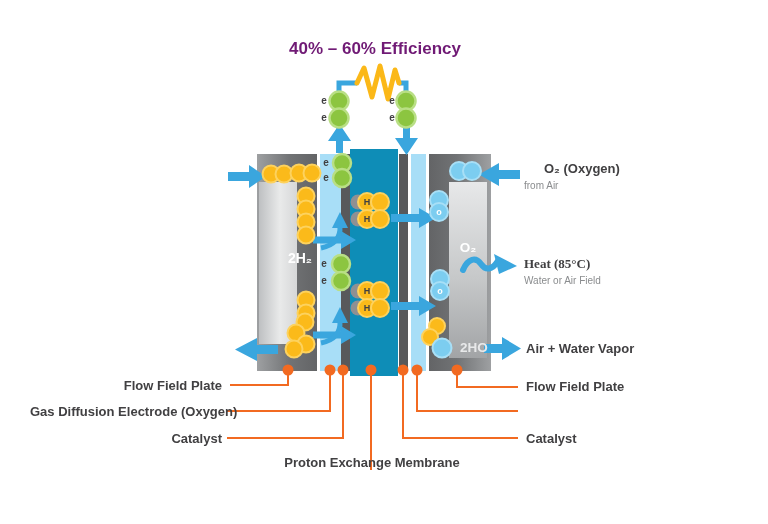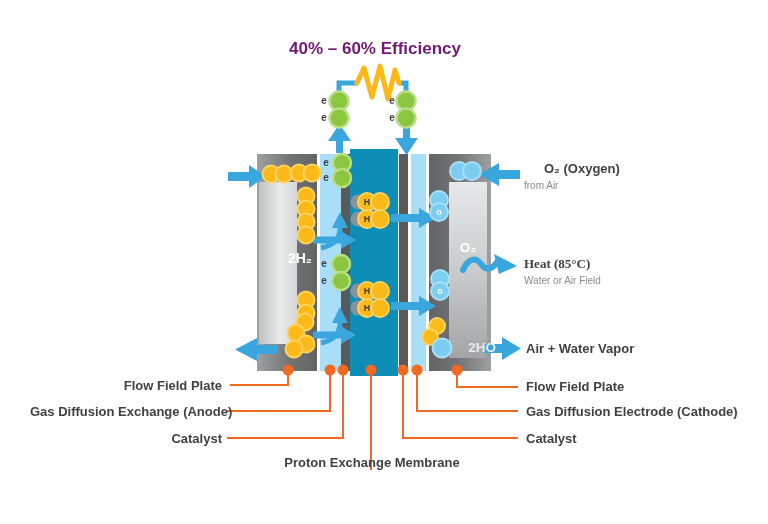--- a/index.html
+++ b/index.html
@@ -192,31 +192,30 @@
       <circle cx="371" cy="370" r="5.5"></circle>
       <circle cx="403" cy="370" r="5.5"></circle>
       <circle cx="417" cy="370" r="5.5"></circle>
       <circle cx="457" cy="370" r="5.5"></circle>
     </g>
   </svg>
 
   <div class="abs c title-sub" style="left:270px;top:39px;width:210px;">40% – 60% Efficiency</div>
 
   <div class="abs lbl r" style="left:30px;top:379px;width:192px;">Flow Field Plate</div>
-  <div class="abs lbl r" style="left:30px;top:405px;width:192px;">Gas Diffusion Exchange (Anode)</div>
+  <div class="abs lbl r" style="left:30px;top:405px;width:192px;">Gas Diffusion Electrode (Oxygen)</div>
   <div class="abs lbl r" style="left:30px;top:432px;width:192px;">Catalyst</div>
 
   <div class="abs lbl" style="left:524px;top:162px;margin-left:20px;">O₂ (Oxygen)</div>
   <div class="abs lbl sub" style="left:524px;top:180px;">from Air</div>
   <div class="abs lbl" style="left:524px;top:257px;font-family:Liberation Serif, serif;">Heat (85°C)</div>
   <div class="abs lbl sub" style="left:524px;top:275px;">Water or Air Field</div>
   <div class="abs lbl" style="left:526px;top:342px;">Air + Water Vapor</div>
   <div class="abs lbl" style="left:526px;top:380px;">Flow Field Plate</div>
-  <div class="abs lbl" style="left:526px;top:405px;">Gas Diffusion Electrode (Cathode)</div>
   <div class="abs lbl" style="left:526px;top:432px;">Catalyst</div>
 
   <div class="abs lbl c" style="left:272px;top:456px;width:200px;">Proton Exchange Membrane</div>
 
   <div class="abs whitelbl c" style="left:283px;top:250px;width:34px;font-size:14px;">2H₂</div>
   <div class="abs whitelbl c" style="left:428px;top:240px;width:24px;margin-left:28px;">O₂</div>
-  <div class="abs whitelbl c" style="left:452px;top:340px;width:44px;color:#E8E9EA;text-align:right;">2HO</div>
+  <div class="abs whitelbl c" style="left:452px;top:340px;width:44px;color:#E8E9EA;">2HO</div>
 
 </div>
 
 </body></html>

